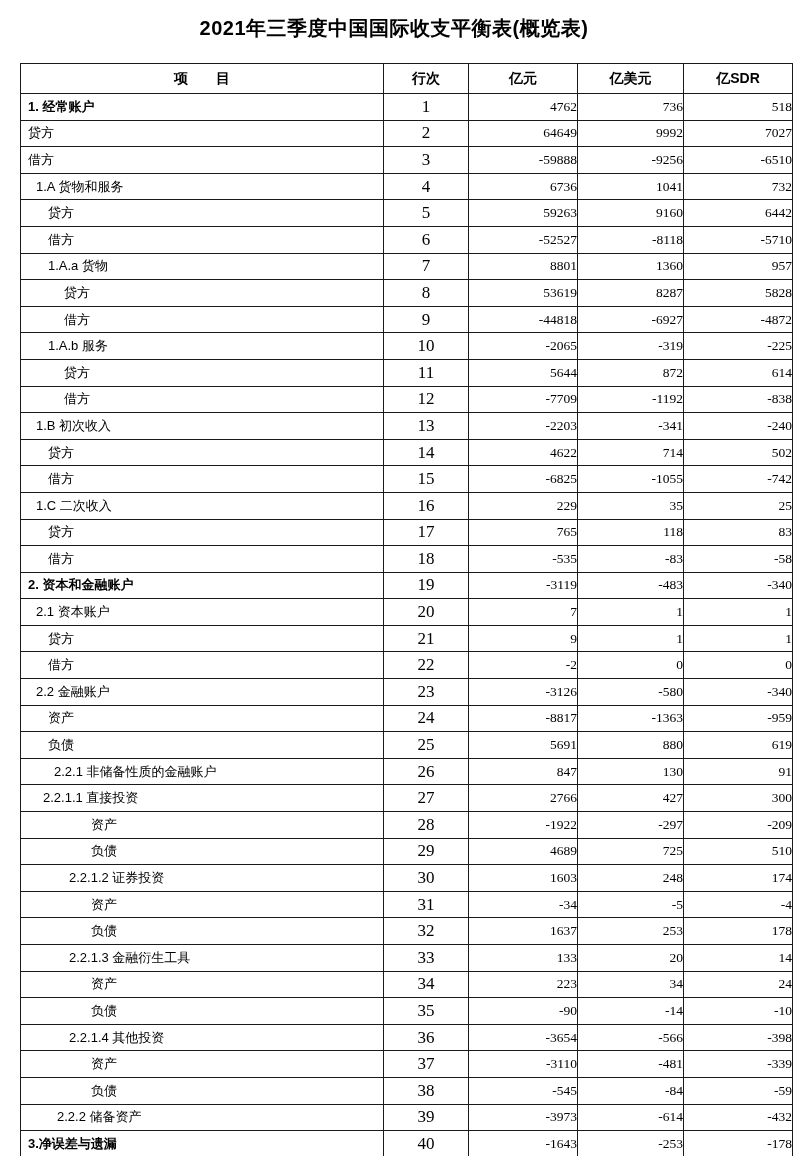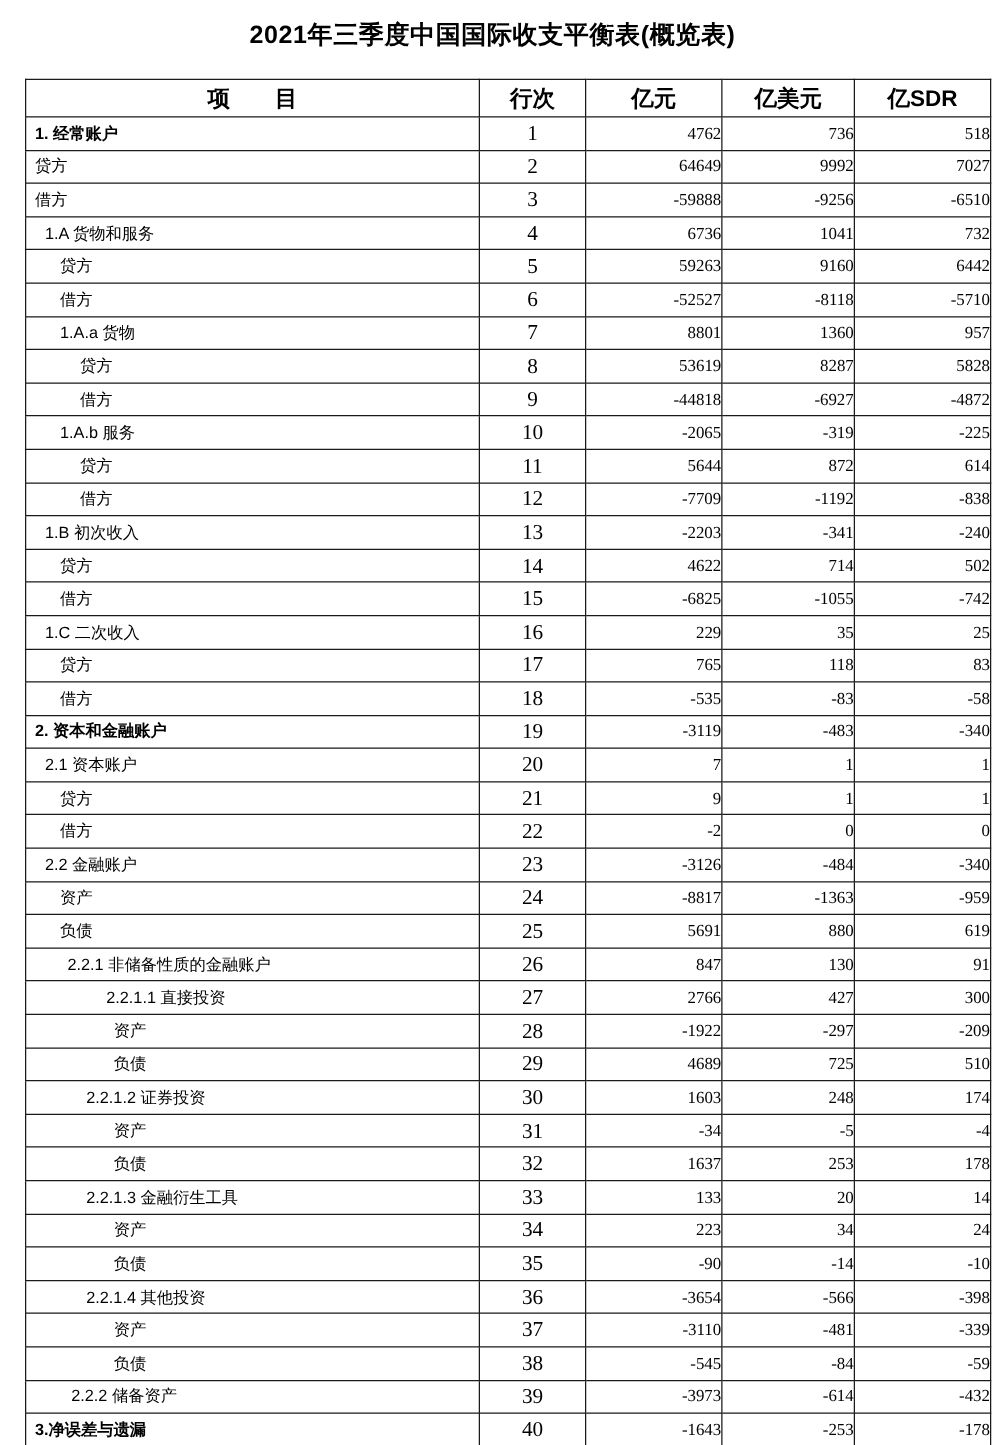--- a/index.html
+++ b/index.html
@@ -38,21 +38,21 @@
   table.bop-table th,
   table.bop-table td {
     border: 1px solid #1a1a1a;
     padding: 0;
     overflow: hidden;
     white-space: nowrap;
   }
   table.bop-table thead th {
     height: 29px;
     font-family: "Liberation Sans", sans-serif;
-    font-size: 18px;
+    font-size: 14px;
     font-weight: bold;
     text-align: center;
     vertical-align: middle;
   }
   table.bop-table tbody td {
     height: 25.6px;
     vertical-align: middle;
   }
   td.cell-label {
     font-family: "Liberation Sans", sans-serif;
@@ -249,21 +249,21 @@
         <td class="cell-label" style="padding-left: 27px;">借方</td>
         <td class="cell-line">22</td>
         <td class="cell-val">-2</td>
         <td class="cell-val">0</td>
         <td class="cell-val">0</td>
       </tr>
       <tr>
         <td class="cell-label" style="padding-left: 15px;">2.2 金融账户</td>
         <td class="cell-line">23</td>
         <td class="cell-val">-3126</td>
-        <td class="cell-val">-484</td>
+        <td class="cell-val">-580</td>
         <td class="cell-val">-340</td>
       </tr>
       <tr>
         <td class="cell-label" style="padding-left: 27px;">资产</td>
         <td class="cell-line">24</td>
         <td class="cell-val">-8817</td>
         <td class="cell-val">-1363</td>
         <td class="cell-val">-959</td>
       </tr>
       <tr>
@@ -274,21 +274,21 @@
         <td class="cell-val">619</td>
       </tr>
       <tr>
         <td class="cell-label" style="padding-left: 33px;">2.2.1 非储备性质的金融账户</td>
         <td class="cell-line">26</td>
         <td class="cell-val">847</td>
         <td class="cell-val">130</td>
         <td class="cell-val">91</td>
       </tr>
       <tr>
-        <td class="cell-label" style="padding-left: 64px;">2.2.1.1 直接投资</td>
+        <td class="cell-label" style="padding-left: 22px;">2.2.1.1 直接投资</td>
         <td class="cell-line">27</td>
         <td class="cell-val">2766</td>
         <td class="cell-val">427</td>
         <td class="cell-val">300</td>
       </tr>
       <tr>
         <td class="cell-label" style="padding-left: 70px;">资产</td>
         <td class="cell-line">28</td>
         <td class="cell-val">-1922</td>
         <td class="cell-val">-297</td>

